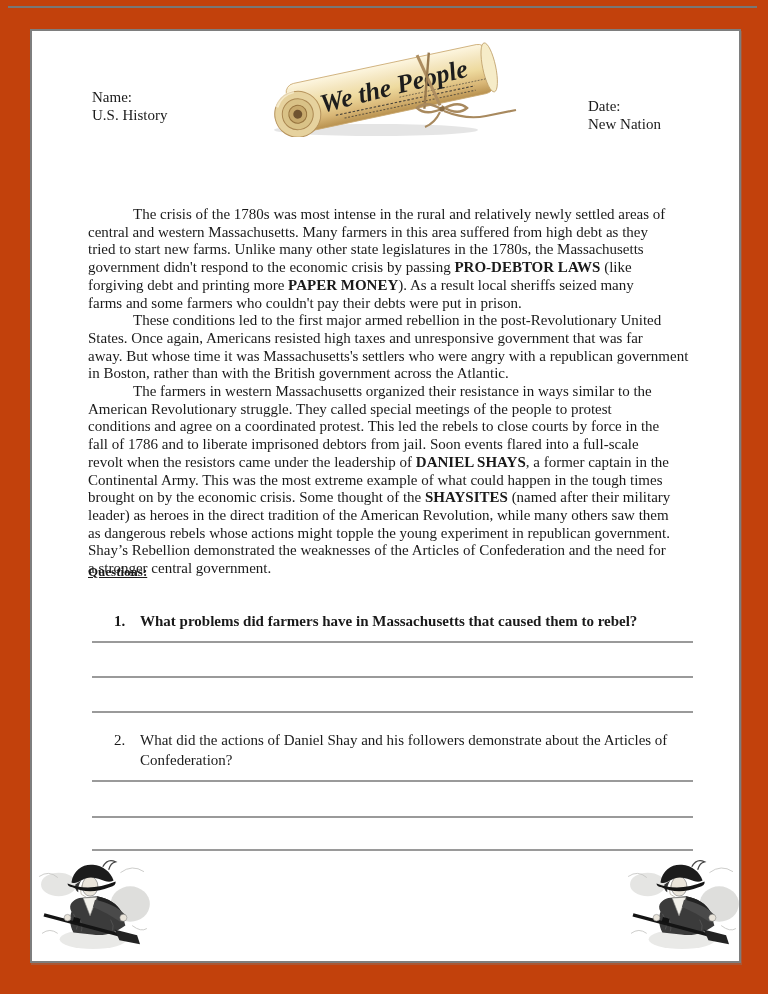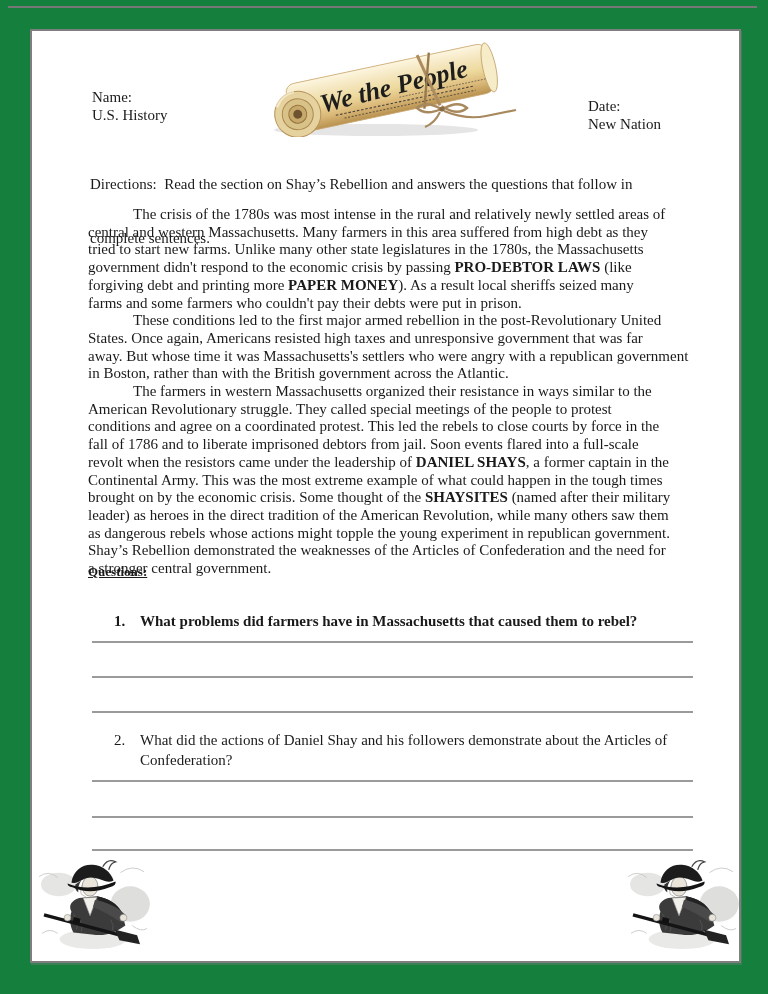--- a/index.html
+++ b/index.html
@@ -1,16 +1,16 @@
 <!DOCTYPE html>
 <html><head>
 <meta charset="utf-8">
 <style>
   html,body{margin:0;padding:0;background:#ffffff;}
-  .page{position:relative;width:768px;height:994px;background:#15803d;overflow:hidden;
+  .page{position:relative;width:768px;height:994px;background:#c2410c;overflow:hidden;
         font-family:"Liberation Serif","DejaVu Serif",serif;color:#1a1a1a;}
   .top-rule{position:absolute;left:8px;top:6px;width:749px;height:2px;background:#777777;}
   .doc{position:absolute;left:30px;top:29px;width:711px;height:934px;box-sizing:border-box;
        border:2px solid #7e7e7e;box-shadow:1px 2px 0 rgba(130,130,130,.35);background:#ffffff;}
   
   .hdr-left{position:absolute;left:92px;top:89px;font-size:15px;line-height:17.7px;}
   .hdr-right{position:absolute;left:588px;top:98px;font-size:15px;line-height:17.7px;}
   .scroll-img{position:absolute;left:248px;top:37px;width:272px;height:100px;}
   
   .directions{position:absolute;left:90px;top:140px;font-size:15px;line-height:17.9px;white-space:pre;}
@@ -78,24 +78,20 @@
     </g>
     <g fill="none" stroke="#a8895e">
       <path d="M193,72 q-15,-9 -24,-1 q9,8 24,1 Z" stroke-width="2.4"></path>
       <path d="M195,72 q15,-9 24,-1 q-9,8 -24,-1 Z" stroke-width="2.4"></path>
       <path d="M196,74 q22,9 42,5 t30,-6" stroke-width="2.2"></path>
       <path d="M192,75 q-5,11 -15,15" stroke-width="2"></path>
       <circle cx="194" cy="72" r="2.6" fill="#8a6c44" stroke="none"></circle>
     </g>
   </svg>
 
-  <div class="directions">
-    <div>Directions:  Read the section on Shay’s Rebellion and answers the questions that follow in</div>
-    <div>complete sentences.</div>
-  </div>
 
   <div class="body-text">
       <div class="bl ind"><span>The crisis of the 1780s was most intense in the rural and relatively newly settled areas of</span></div>
       <div class="bl"><span>central and western Massachusetts. Many farmers in this area suffered from high debt as they</span></div>
       <div class="bl"><span>tried to start new farms. Unlike many other state legislatures in the 1780s, the Massachusetts</span></div>
       <div class="bl"><span>government didn't respond to the economic crisis by passing </span><b>PRO-DEBTOR LAWS</b><span> (like</span></div>
       <div class="bl"><span>forgiving debt and printing more </span><b>PAPER MONEY</b><span>). As a result local sheriffs seized many</span></div>
       <div class="bl"><span>farms and some farmers who couldn't pay their debts were put in prison.</span></div>
       <div class="bl ind"><span>These conditions led to the first major armed rebellion in the post-Revolutionary United</span></div>
       <div class="bl"><span>States. Once again, Americans resisted high taxes and unresponsive government that was far</span></div>

